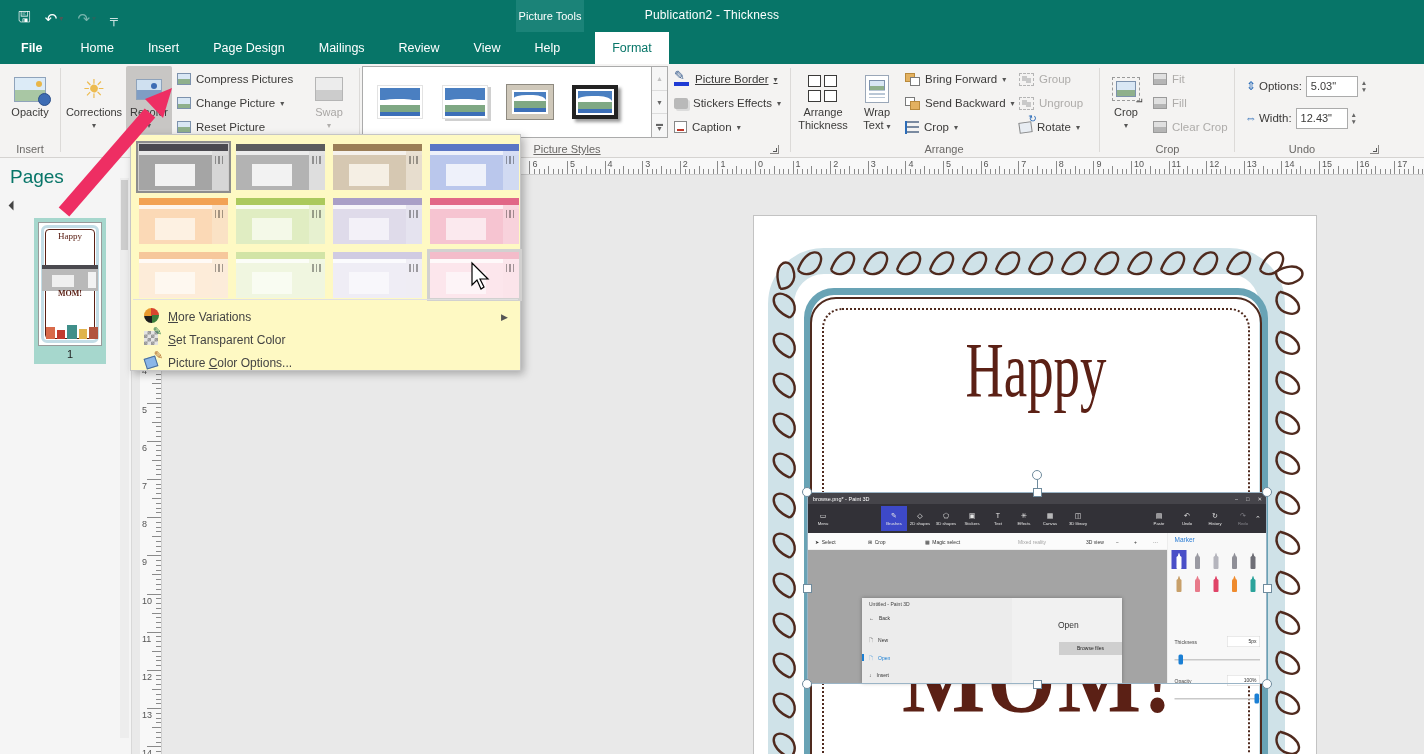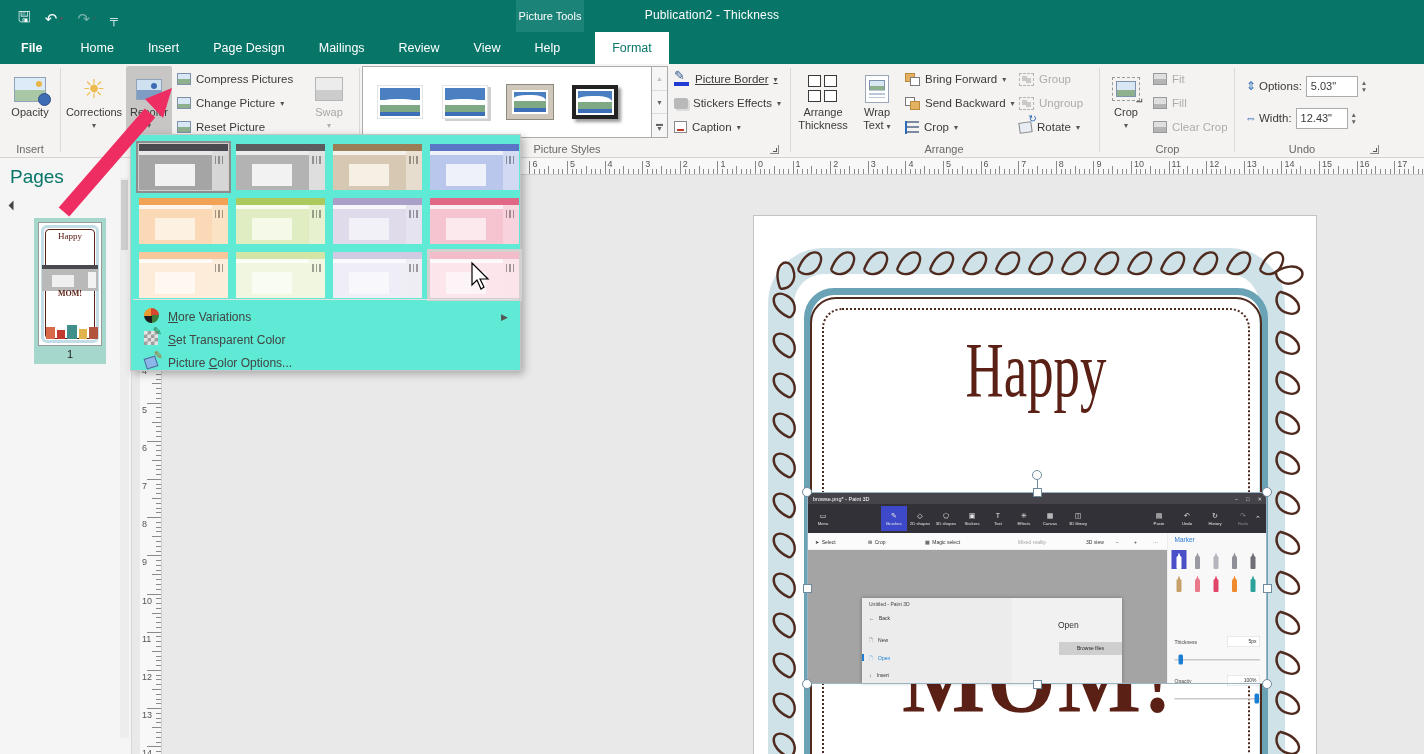--- a/index.html
+++ b/index.html
@@ -163,21 +163,21 @@
   .p3d-panel .thumb { position:absolute; width:9px; height:20px; background:#1a7fd4; border-radius:3px; top:-9px; }
 
   
   .sel-outline { position:absolute; z-index:4; border:1px solid #9ab4c6; pointer-events:none; }
   .hdl { position:absolute; z-index:5; background:#fff; border:1px solid #6f8b9d; }
   .hdl.c { width:10px; height:10px; border-radius:50%; }
   .hdl.s { width:9px; height:9px; }
   .rot-stem { position:absolute; z-index:5; width:1px; height:12px; background:#6f8b9d; }
 
   
-  .recolor-dd { position:absolute; left:130px; top:134px; width:391px; height:237px; background:#5eead4; border:1px solid #c5c5c5; box-shadow:3px 3px 8px rgba(0,0,0,.28); z-index:50;text-decoration:underline; }
+  .recolor-dd { position:absolute; left:130px; top:134px; width:391px; height:237px; background:#fef9c3; border:1px solid #c5c5c5; box-shadow:3px 3px 8px rgba(0,0,0,.28); z-index:50;text-decoration:underline; }
   .var { position:absolute; width:95px; height:52px; padding:3px; }
   .var.selected { background:#cfcecd; outline:2px solid #8d8d8d; outline-offset:-2px; }
   .var.hover { background:#d2d1d0; }
   .varshot { position:relative; width:89px; height:46px; overflow:hidden; }
   .varshot .hd { position:absolute; left:0; top:0; right:0; height:7px; }
   .varshot .bd { position:absolute; left:0; top:7px; right:0; bottom:0; }
   .varshot .sb { position:absolute; left:0; top:7px; right:0; height:4px; opacity:.75; background:#fff; }
   .varshot .pn { position:absolute; right:0; top:7px; width:16px; bottom:0; opacity:.9; }
   .varshot .dg { position:absolute; left:16px; top:20px; width:40px; height:22px; }
   .varshot .dots { position:absolute; right:3px; top:12px; width:10px; height:8px; background:repeating-linear-gradient(90deg, rgba(0,0,0,.35) 0 1.5px, transparent 1.5px 3.5px); }
@@ -392,21 +392,21 @@
       <span class="spinners">▲<br>▼</span>
     </div>
     <div class="spinrow" style="left:1243px; top:42px;">
       <span class="hw-ico">⇔</span>
       <span>Width:</span>
       <span class="spinbox">12.43"</span>
       <span class="spinners">▲<br>▼</span>
     </div>
 
     <div class="grplabel" style="left:0; width:60px;">Insert</div>
-    <div class="grplabel" style="left:487px; width:160px;">Picture Styles</div>
+    <div class="grplabel" style="left:487px; width:160px;text-decoration:underline;">Picture Styles</div>
     <div class="launcher" style="left:770px;"></div>
     <div class="grplabel" style="left:879px; width:130px;">Arrange</div>
     <div class="grplabel" style="left:1120px; width:95px;">Crop</div>
     <div class="grplabel" style="left:1252px; width:100px;">Undo</div>
     <div class="launcher" style="left:1370px;"></div>
   </div>
 
   <div class="hruler" id="hruler">
       <span class="rnum" style="left: 392.4px; top: 1px;">6</span>
       <i class="tickh" style="left: 389.4px; height: 13px;"></i>

